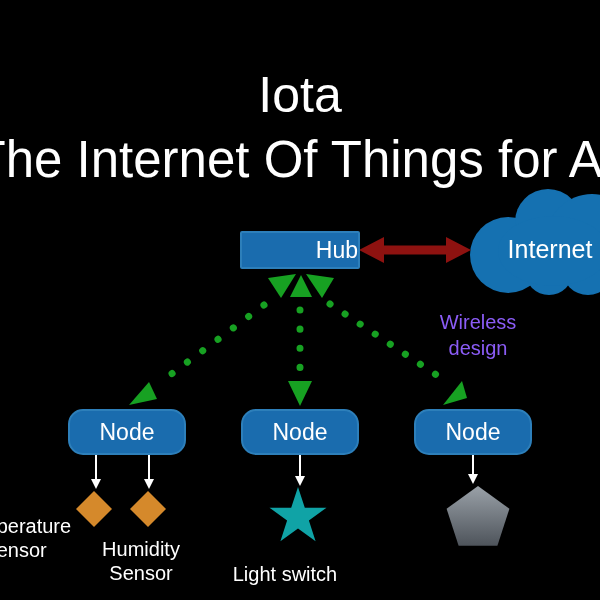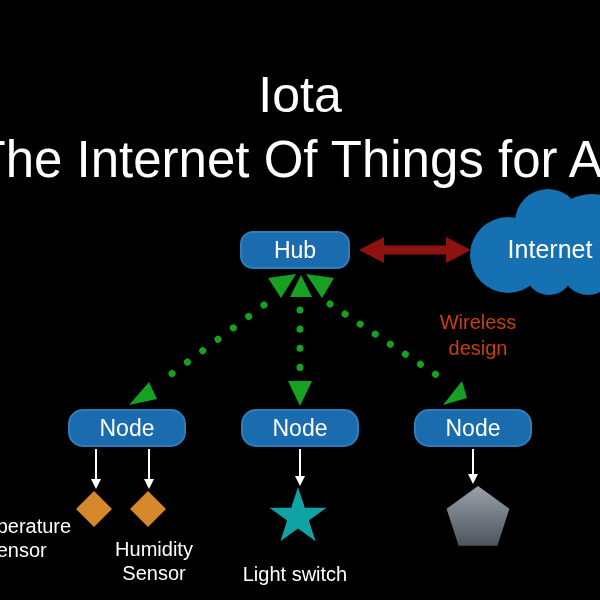--- a/index.html
+++ b/index.html
@@ -14,39 +14,39 @@
   }
   .subtitle{
     left:50%;top:86px;transform:translateX(-50%);
     font-size:51px;font-weight:300;line-height:1;white-space:nowrap;color:#fff;
   }
   .box{
     background:#1a6cae;border:2px solid #2d7fba;box-sizing:border-box;
     color:#fff;text-align:center;font-size:23px;font-weight:300;
     display:flex;align-items:center;justify-content:center;
   }
-  .hub{left:240px;top:183px;width:110px;height:38px;border-radius:13px;}
-  .node{top:361px;width:118px;height:38px;border-radius:15px;}
+  .hub{left:240px;top:183px;width:120px;height:38px;border-radius:2px;justify-content:flex-end;}
+  .node{top:361px;width:118px;height:46px;border-radius:15px;}
   .node-left{left:68px;}
   .node-center{left:241px;}
   .node-right{left:414px;}
   .cloud-label{
     left:490px;top:187px;width:120px;text-align:center;
     font-size:25px;font-weight:300;line-height:28px;color:#fff;
   }
   .note{
     left:426px;top:261px;width:104px;text-align:center;
-    font-size:20px;font-weight:300;line-height:26px;color:#c2410c;
+    font-size:20px;font-weight:300;line-height:26px;color:#8b5cf6;
   }
   .dev-label{
     text-align:center;font-size:20px;font-weight:300;line-height:24px;color:#fff;
   }
   .lbl-temp{left:-85px;top:466px;width:200px;}
-  .lbl-hum{left:54px;top:489px;width:200px;}
-  .lbl-light{left:195px;top:514px;width:200px;}
+  .lbl-hum{left:41px;top:489px;width:200px;}
+  .lbl-light{left:185px;top:514px;width:200px;}
   .lbl-design{left:378px;top:514px;width:200px;}
   svg{position:absolute;left:0;top:0;}
 </style>
 </head>
 <body>
 
 <div class="stage">
 
   <div class="abs title">Iota</div>
   <div class="abs subtitle">The Internet Of Things for All</div>

